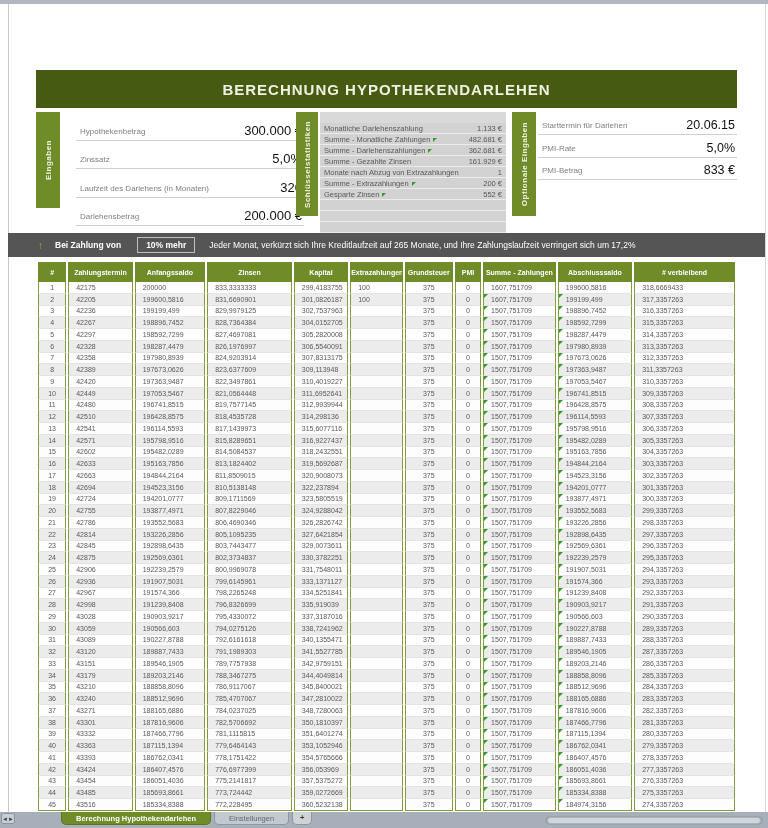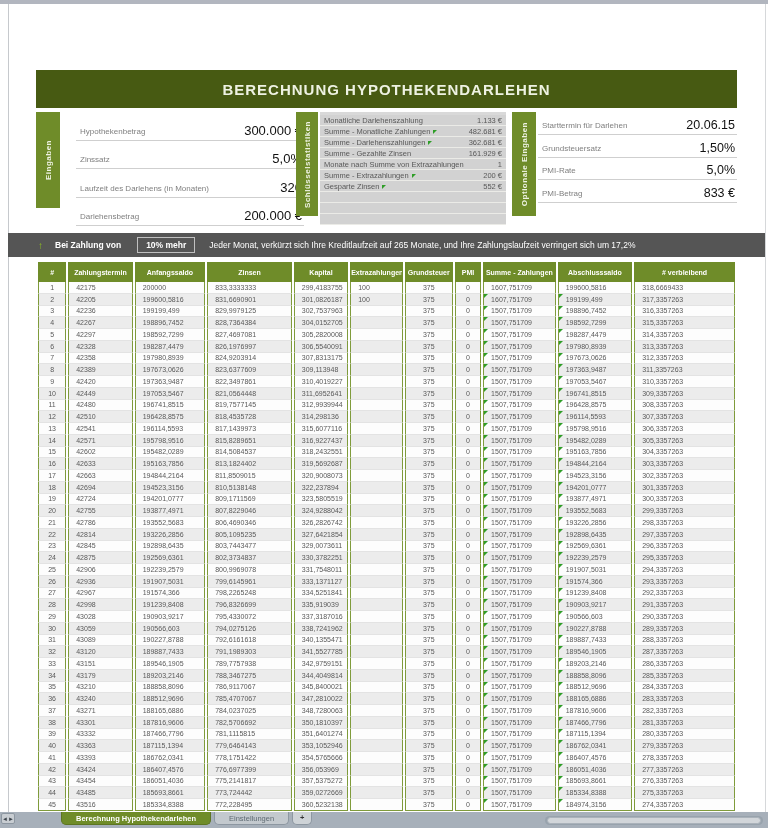--- a/index.html
+++ b/index.html
@@ -23,21 +23,21 @@
     letter-spacing:.5px; white-space:nowrap; }
   .panel { position:absolute; background:#fff; }
   .field { display:flex; align-items:flex-end; justify-content:space-between;
     border-bottom:1px solid #cfcfcf; padding:0 2px 2px 4px; }
   .f-label { font-size:8px; color:#7f7f7f; padding-bottom:2px; }
   .f-value { font-size:13px; font-weight:normal; color:#111; white-space:nowrap; }
   .panel-left .field { height:28.5px; }
   .panel-right .field { height:22.8px; }
   .panel-right .f-value { font-size:12.5px; }
 
-  .panel-stats { background:#d9d9d9; padding-top:3px; }
+  .panel-stats { background:#d9d9d9; padding-top:11px; }
   .stat-row { display:flex; align-items:center; justify-content:space-between;
     height:11px; background:#d2d2d2; border-bottom:1px solid #ebebe7; padding:0 4px; }
   .stat-label { font-size:7.5px; color:#595959; white-space:nowrap; }
   .stat-value { font-size:7.5px; color:#595959; white-space:nowrap; }
   .sflag { display:inline-block; width:0; height:0; border-top:4px solid #2e9e27;
     border-right:4px solid transparent; margin-left:3px; }
 
   
   .banner { position:absolute; left:8px; top:233px; width:757px; height:24px; background:#555555;
     color:#fff; display:flex; align-items:center; font-size:8.5px; }
@@ -128,21 +128,21 @@
       </div>
       <div class="stat-row">
         <span class="stat-label">Summe - Darlehenszahlungen<span class="sflag"></span></span>
         <span class="stat-value">362.681 €</span>
       </div>
       <div class="stat-row">
         <span class="stat-label">Summe - Gezahlte Zinsen</span>
         <span class="stat-value">161.929 €</span>
       </div>
       <div class="stat-row">
-        <span class="stat-label">Monate nach Summe von Extrazahlungen</span>
+        <span class="stat-label">Monate nach Abzug von Extrazahlungen</span>
         <span class="stat-value">1</span>
       </div>
       <div class="stat-row">
         <span class="stat-label">Summe - Extrazahlungen<span class="sflag"></span></span>
         <span class="stat-value">200 €</span>
       </div>
       <div class="stat-row">
         <span class="stat-label">Gesparte Zinsen<span class="sflag"></span></span>
         <span class="stat-value">552 €</span>
       </div>
@@ -151,24 +151,20 @@
       <div class="stat-row"></div>
     </div>
 
   <div class="strip" style="left:512px; top:112px; height:104px;">
     <span>Optionale Eingaben</span>
   </div>
   <div class="panel panel-right" id="optional-fields" style="left:538px; top:112px; width:199px; height:114px;">
       <div class="field">
         <span class="f-label">Starttermin für Darlehen</span>
         <span class="f-value">20.06.15</span>
-      </div>
-      <div class="field">
-        <span class="f-label">Grundsteuersatz</span>
-        <span class="f-value">1,50%</span>
       </div>
       <div class="field">
         <span class="f-label">PMI-Rate</span>
         <span class="f-value">5,0%</span>
       </div>
       <div class="field">
         <span class="f-label">PMI-Betrag</span>
         <span class="f-value">833 €</span>
       </div>
     </div>

